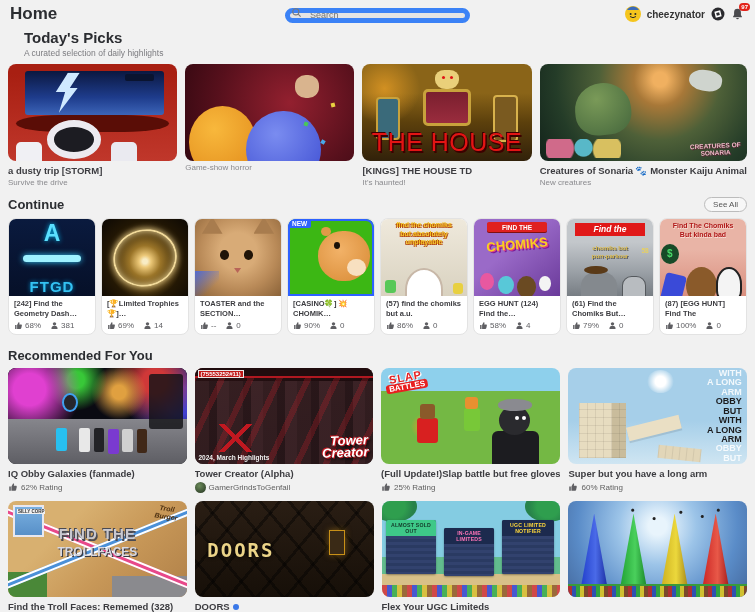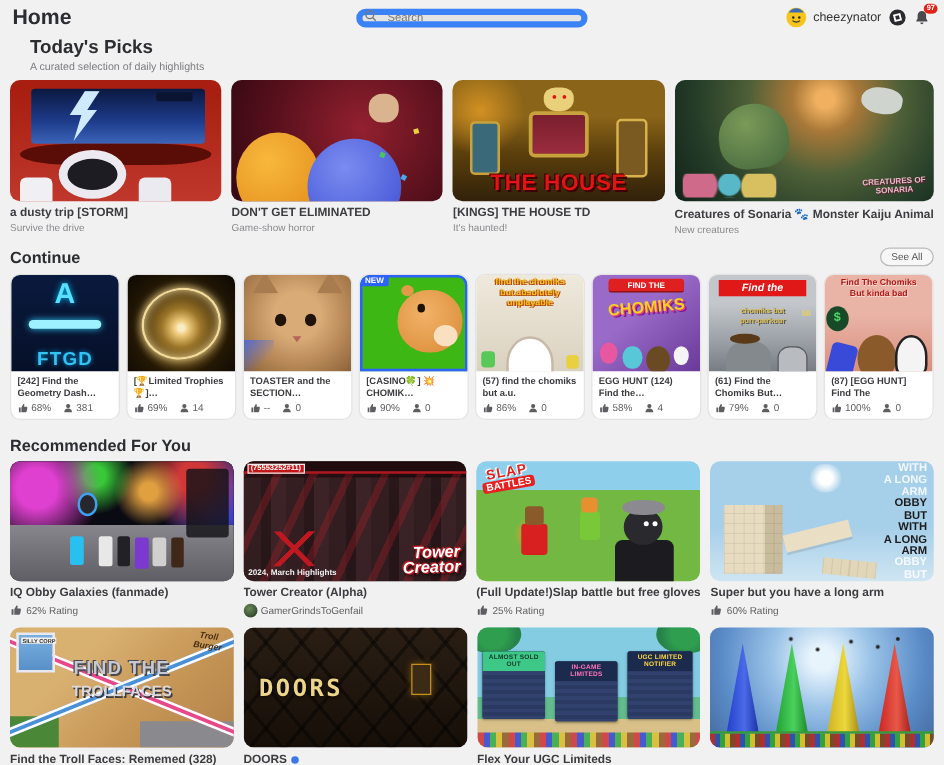--- a/index.html
+++ b/index.html
@@ -5,21 +5,21 @@
   *{box-sizing:border-box;margin:0;padding:0}
   body{width:755px;height:612px;background:#f1f1f1;font-family:"Liberation Sans",sans-serif;color:#2b2d31;overflow:hidden}
   i,span{display:block}
   
   .topbar{position:relative;display:flex;align-items:center;padding:4px 10px 0;height:24px}
   .topbar h1{font-size:17px;font-weight:800}
   .search{position:absolute;left:285px;top:4px;width:185px}
   .search input{width:100%;height:15px;border-radius:8px;border:5px solid #3b82f6;background:#e4e4e4;font-size:9px;padding:0 6px 0 20px;color:#444;outline:none;font-family:inherit}
   .search svg{position:absolute;left:6px;top:3px}
   .ucluster{margin-left:auto;display:flex;align-items:center;gap:6px}
-  .uname{font-size:10px;font-weight:400;color:#333}
+  .uname{font-size:10px;font-weight:700;color:#333}
   .bellwrap{position:relative;width:14px;height:14px}
   .badge{position:absolute;top:-4px;right:-5px;background:#e2231a;color:#fff;font-size:6px;font-weight:700;border-radius:6px;padding:0 2px;line-height:8px;min-width:9px;text-align:center}
   
   .shead{padding:0 24px}
   .h-big{font-size:15px;font-weight:800;margin-top:5px}
   .h-sub{font-size:8.5px;color:#7c7c80;margin:2px 0 6px}
   .rowhead{display:flex;align-items:center;justify-content:space-between;padding:0 8px;margin:10px 0 6px}
   .h-mid{font-size:13px;font-weight:800}
   .seeall{font-size:8px;color:#555;border:1px solid #bcbcbc;border-radius:9px;padding:2px 8px;background:#f7f7f7;display:inline-block}
   
@@ -61,21 +61,21 @@
   .a-elim .cf2{position:absolute;left:86%;top:40%;width:4px;height:4px;background:#e8d040;transform:rotate(-15deg)}
   .a-elim .cf3{position:absolute;left:80%;top:78%;width:4px;height:4px;background:#48a8e8;transform:rotate(30deg)}
   .a-house{background:linear-gradient(180deg,#8a6418 0 30%,#5c400c 60%,#31210a)}
   .a-house .glow{position:absolute;left:-8%;top:-12%;width:42%;height:75%;background:radial-gradient(circle,rgba(248,168,40,.65),transparent 70%)}
   .a-house .skull{position:absolute;left:43%;top:6%;width:14%;height:20%;background:#ead07a;border-radius:40% 40% 46% 46%}
   .a-house .eyel{position:absolute;left:47%;top:12%;width:3px;height:3px;background:#e01414;border-radius:50%}
   .a-house .eyer{position:absolute;left:52%;top:12%;width:3px;height:3px;background:#e01414;border-radius:50%}
   .a-house .torso{position:absolute;left:36%;top:26%;width:28%;height:38%;background:linear-gradient(180deg,#7a1f2e,#9a2c3e);border:3px solid #c8a23c;border-radius:5px}
   .a-house .g1{position:absolute;left:8%;top:34%;width:14%;height:44%;background:#3a6a7a;border:2px solid #c8a23c;border-radius:4px}
   .a-house .g2{position:absolute;right:8%;top:32%;width:15%;height:48%;background:#7a5a20;border:2px solid #d8b24c;border-radius:4px}
-  .a-house .htitle{position:absolute;bottom:4%;width:100%;text-align:center;font-size:18px;font-weight:700;color:#e31414;text-shadow:1.5px 1.5px 0 #3c0000,-1px -1px 0 #3c0000;letter-spacing:.5px}
+  .a-house .htitle{position:absolute;bottom:4%;width:100%;text-align:center;font-size:25px;font-weight:400;color:#e31414;text-shadow:1.5px 1.5px 0 #3c0000,-1px -1px 0 #3c0000;letter-spacing:.5px}
   .a-sonaria{background:radial-gradient(circle at 58% 16%,#f0b060 0 5%,#a87838 18%,#4e6038 42%,#243c28 72%,#12221a)}
   .a-sonaria .creature{position:absolute;left:17%;top:20%;width:27%;height:54%;background:radial-gradient(circle at 40% 30%,#7a9a58,#44663c);border-radius:50% 50% 40% 40%;transform:rotate(-6deg)}
   .a-sonaria .c2{position:absolute;right:12%;top:6%;width:16%;height:22%;background:#cfd4ce;border-radius:50% 40% 45% 45%;transform:rotate(10deg)}
   .a-sonaria .eggs{position:absolute;left:3%;bottom:3%;width:36%;height:20%;background:radial-gradient(circle at 18% 50%,#d06a8a 0 22%,transparent 25%),radial-gradient(circle at 50% 45%,#58b8c8 0 22%,transparent 25%),radial-gradient(circle at 82% 55%,#d8c060 0 22%,transparent 25%)}
   .a-sonaria .logo{position:absolute;right:3%;bottom:4%;font-size:6.5px;font-weight:800;color:#f0b8c8;text-align:center;line-height:1.15;text-shadow:1px 1px 0 #5a2436;transform:rotate(-3deg)}
   
   .a-ftgd{background:linear-gradient(180deg,#0a1a3e,#061028)}
   .a-ftgd .glyph{position:absolute;top:1%;width:100%;text-align:center;color:#5ae0ff;font-size:23px;font-weight:800;text-shadow:0 0 5px #00b8f0}
   .a-ftgd .bar{position:absolute;top:47%;left:16%;right:16%;height:9%;background:#9ef2ff;border-radius:4px;box-shadow:0 0 6px #30c8f8}
   .a-ftgd .word{position:absolute;bottom:1%;width:100%;text-align:center;color:#34c2f2;font-size:15px;font-weight:800;letter-spacing:1px;text-shadow:0 0 4px #0090d0}
@@ -250,23 +250,20 @@
   </div>
   <div class="tile">
     <div class="art a-elim">
       <i class="egg1"></i>
         <i class="egg2"></i>
         <i class="face"></i>
         <i class="cf1"></i>
         <i class="cf2"></i>
         <i class="cf3"></i>
     </div>
-    <div class="t-title">
-        <span>DON'T GET ELIMINATED</span>
-      </div>
     <div class="t-sub">Game-show horror</div>
   </div>
   <div class="tile">
     <div class="art a-house">
       <i class="glow"></i>
         <i class="g1"></i>
         <i class="g2"></i>
         <i class="torso"></i>
         <i class="skull"></i>
         <i class="eyel"></i>

